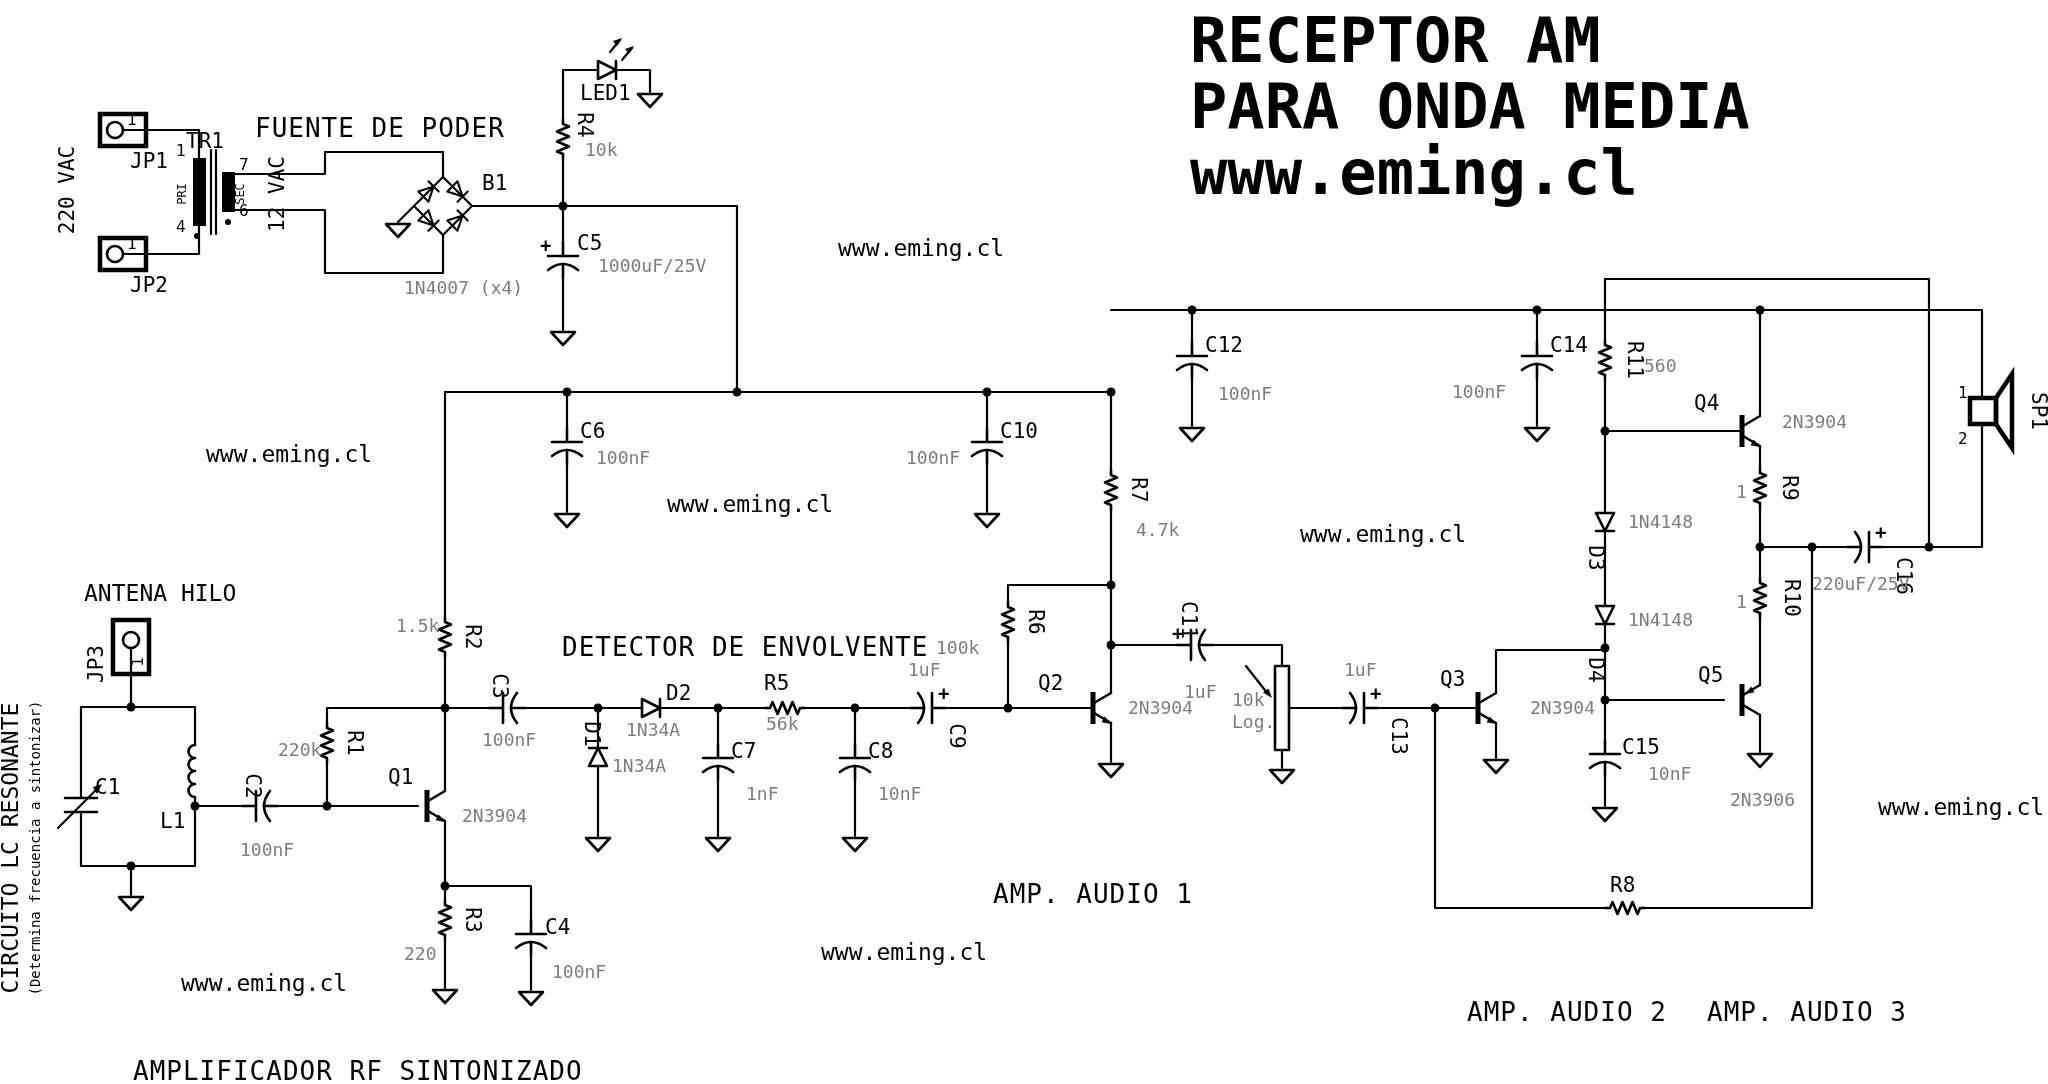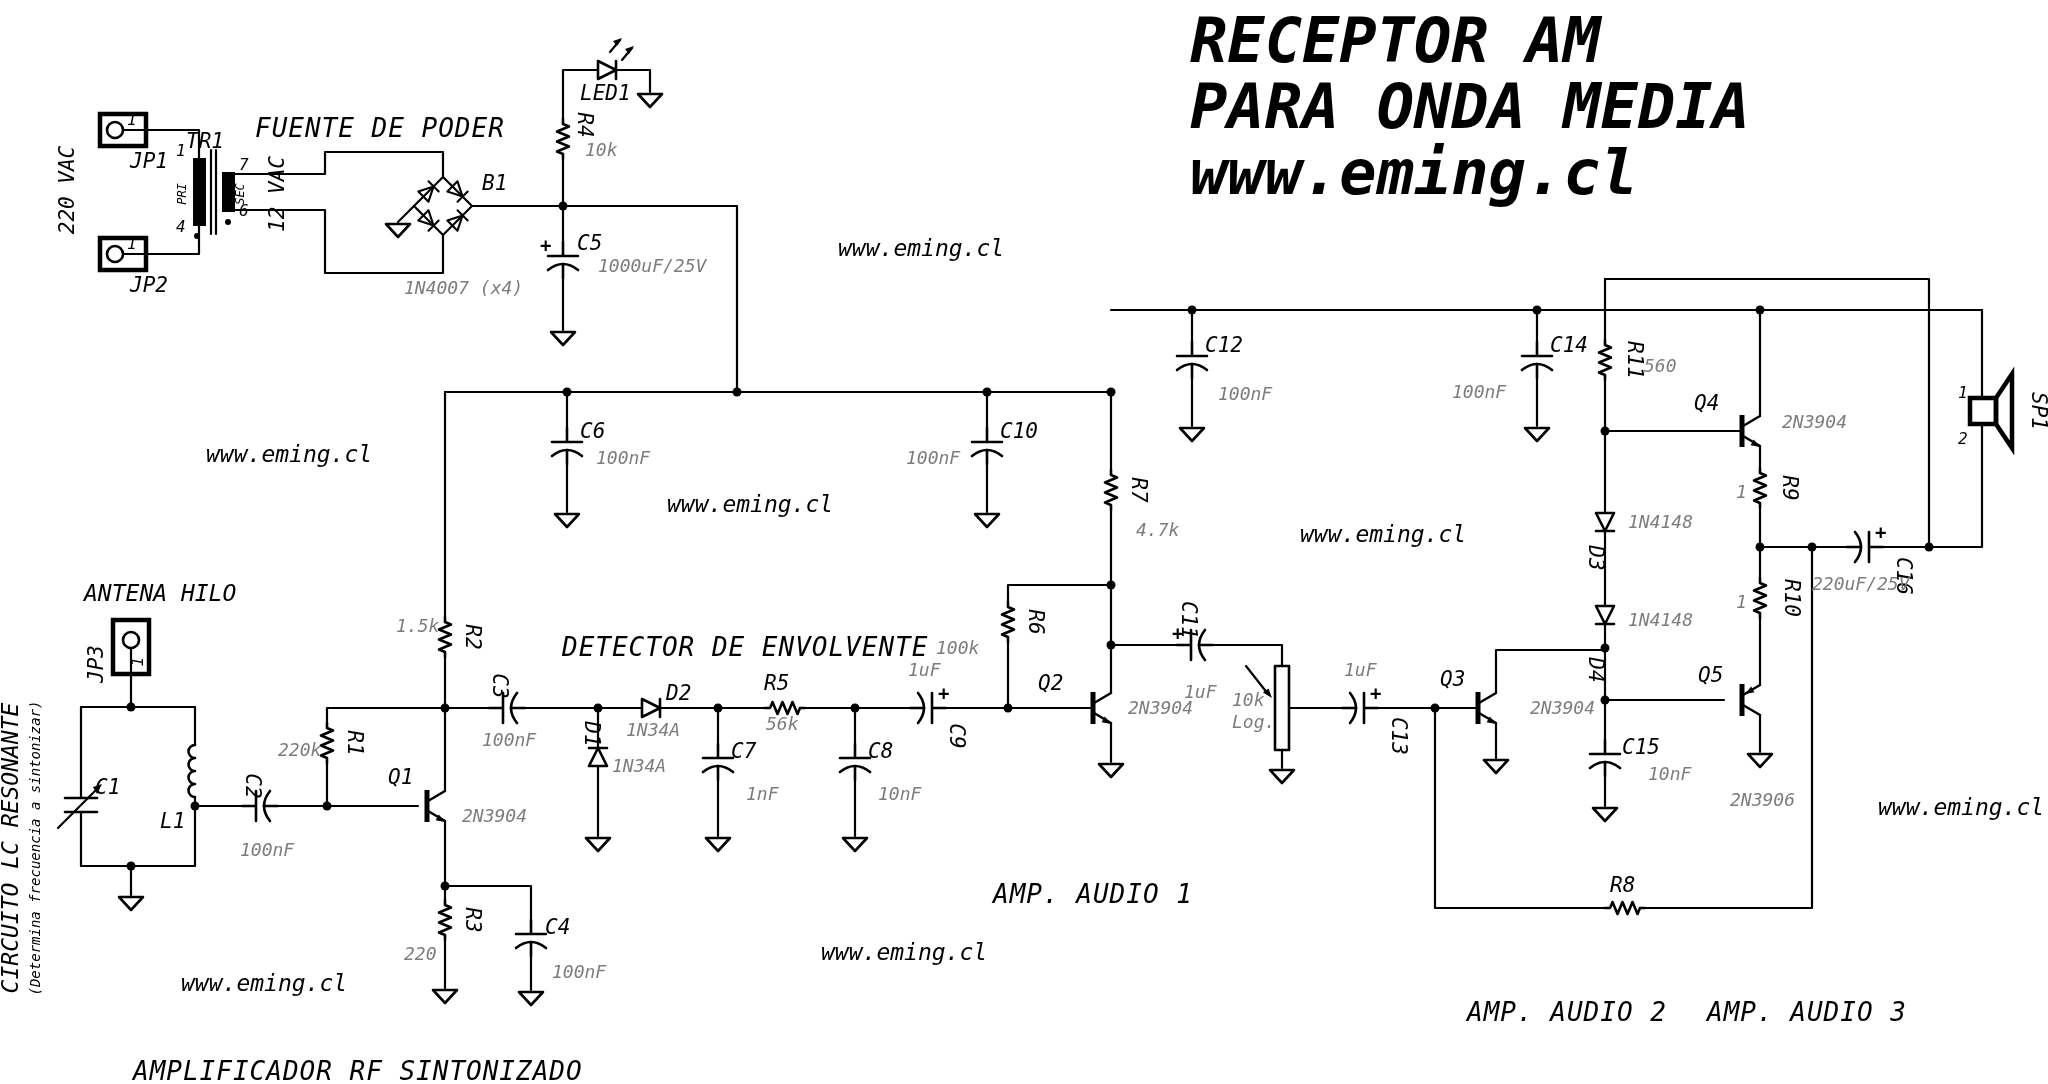--- a/index.html
+++ b/index.html
@@ -1,16 +1,16 @@
 <!DOCTYPE html>
 <html><head>
 <meta charset="utf-8">
 <style>
   html,body{margin:0;padding:0;background:#fff;}
-  #page{width:2048px;height:1084px;background:#d946ef;position:relative;overflow:hidden;font-style:italic;}
+  #page{width:2048px;height:1084px;background:#d946ef;position:relative;overflow:hidden;}
   svg{display:block;}
   .w{stroke:#000;stroke-width:2.2;fill:none;stroke-linecap:round;stroke-linejoin:round;}
   .s{stroke:#000;stroke-width:2.6;fill:none;stroke-linecap:round;stroke-linejoin:round;}
   .bar{stroke:#000;stroke-width:5;fill:none;}
   .thick{stroke:#000;stroke-width:4.5;fill:none;}
   .fill{fill:#000;stroke:none;}
   .dot{fill:#000;stroke:none;}
   text{font-family:"DejaVu Sans Mono","Liberation Mono",monospace;fill:#000;}
   .r{font-size:21px;}
   .v{font-size:18px;fill:#7d7d7d;}

